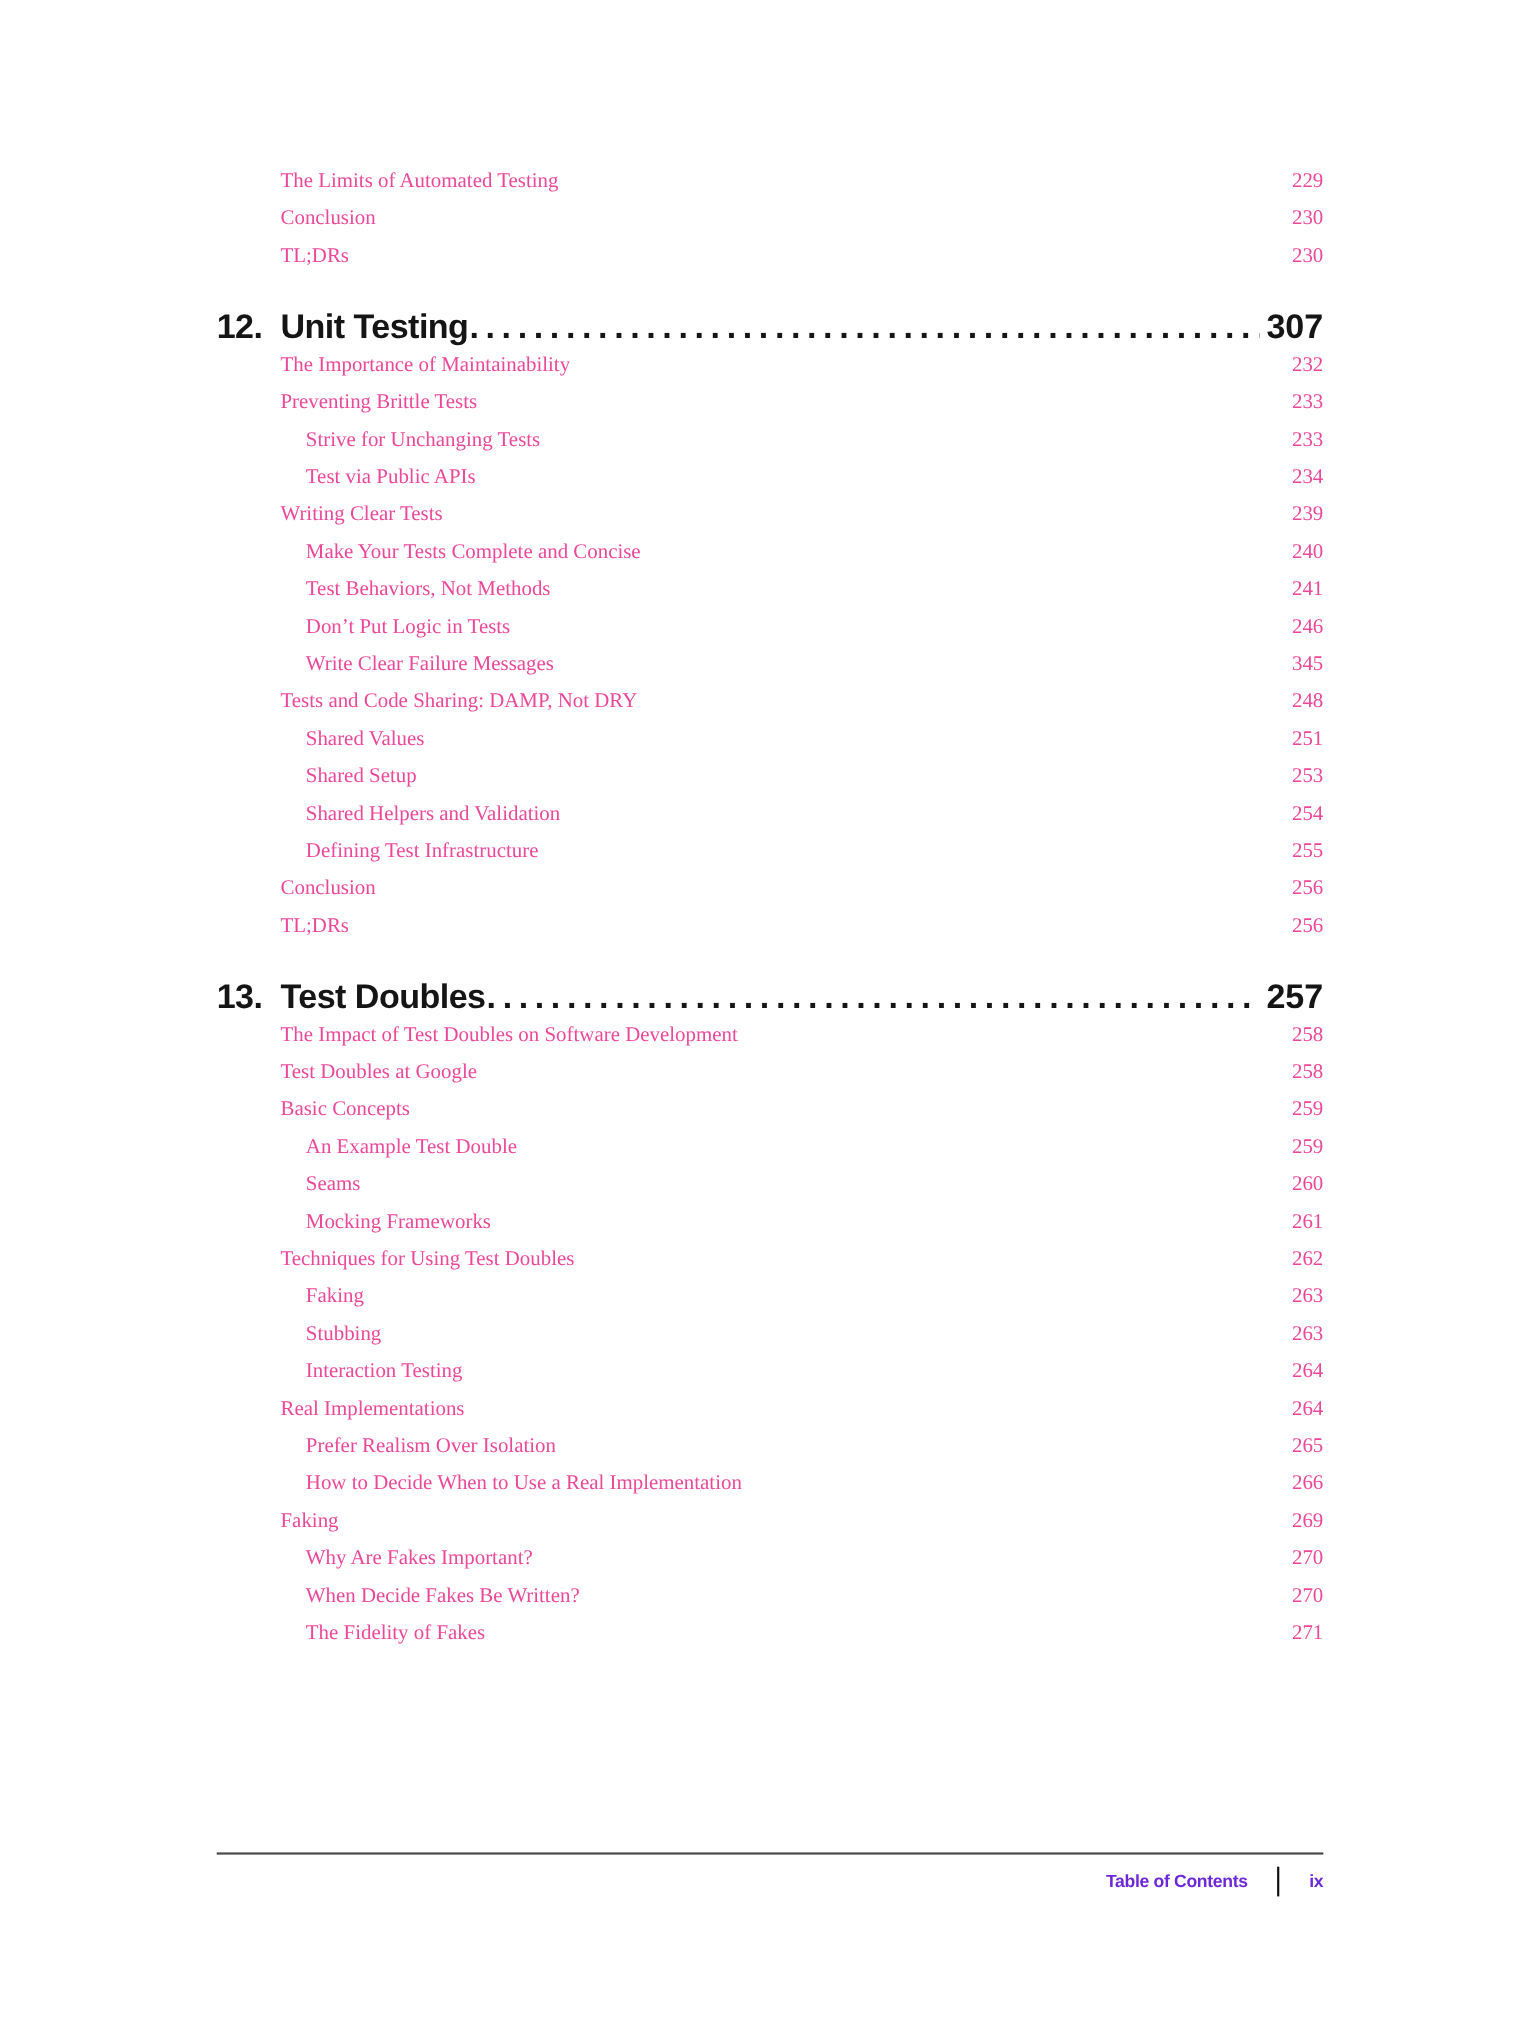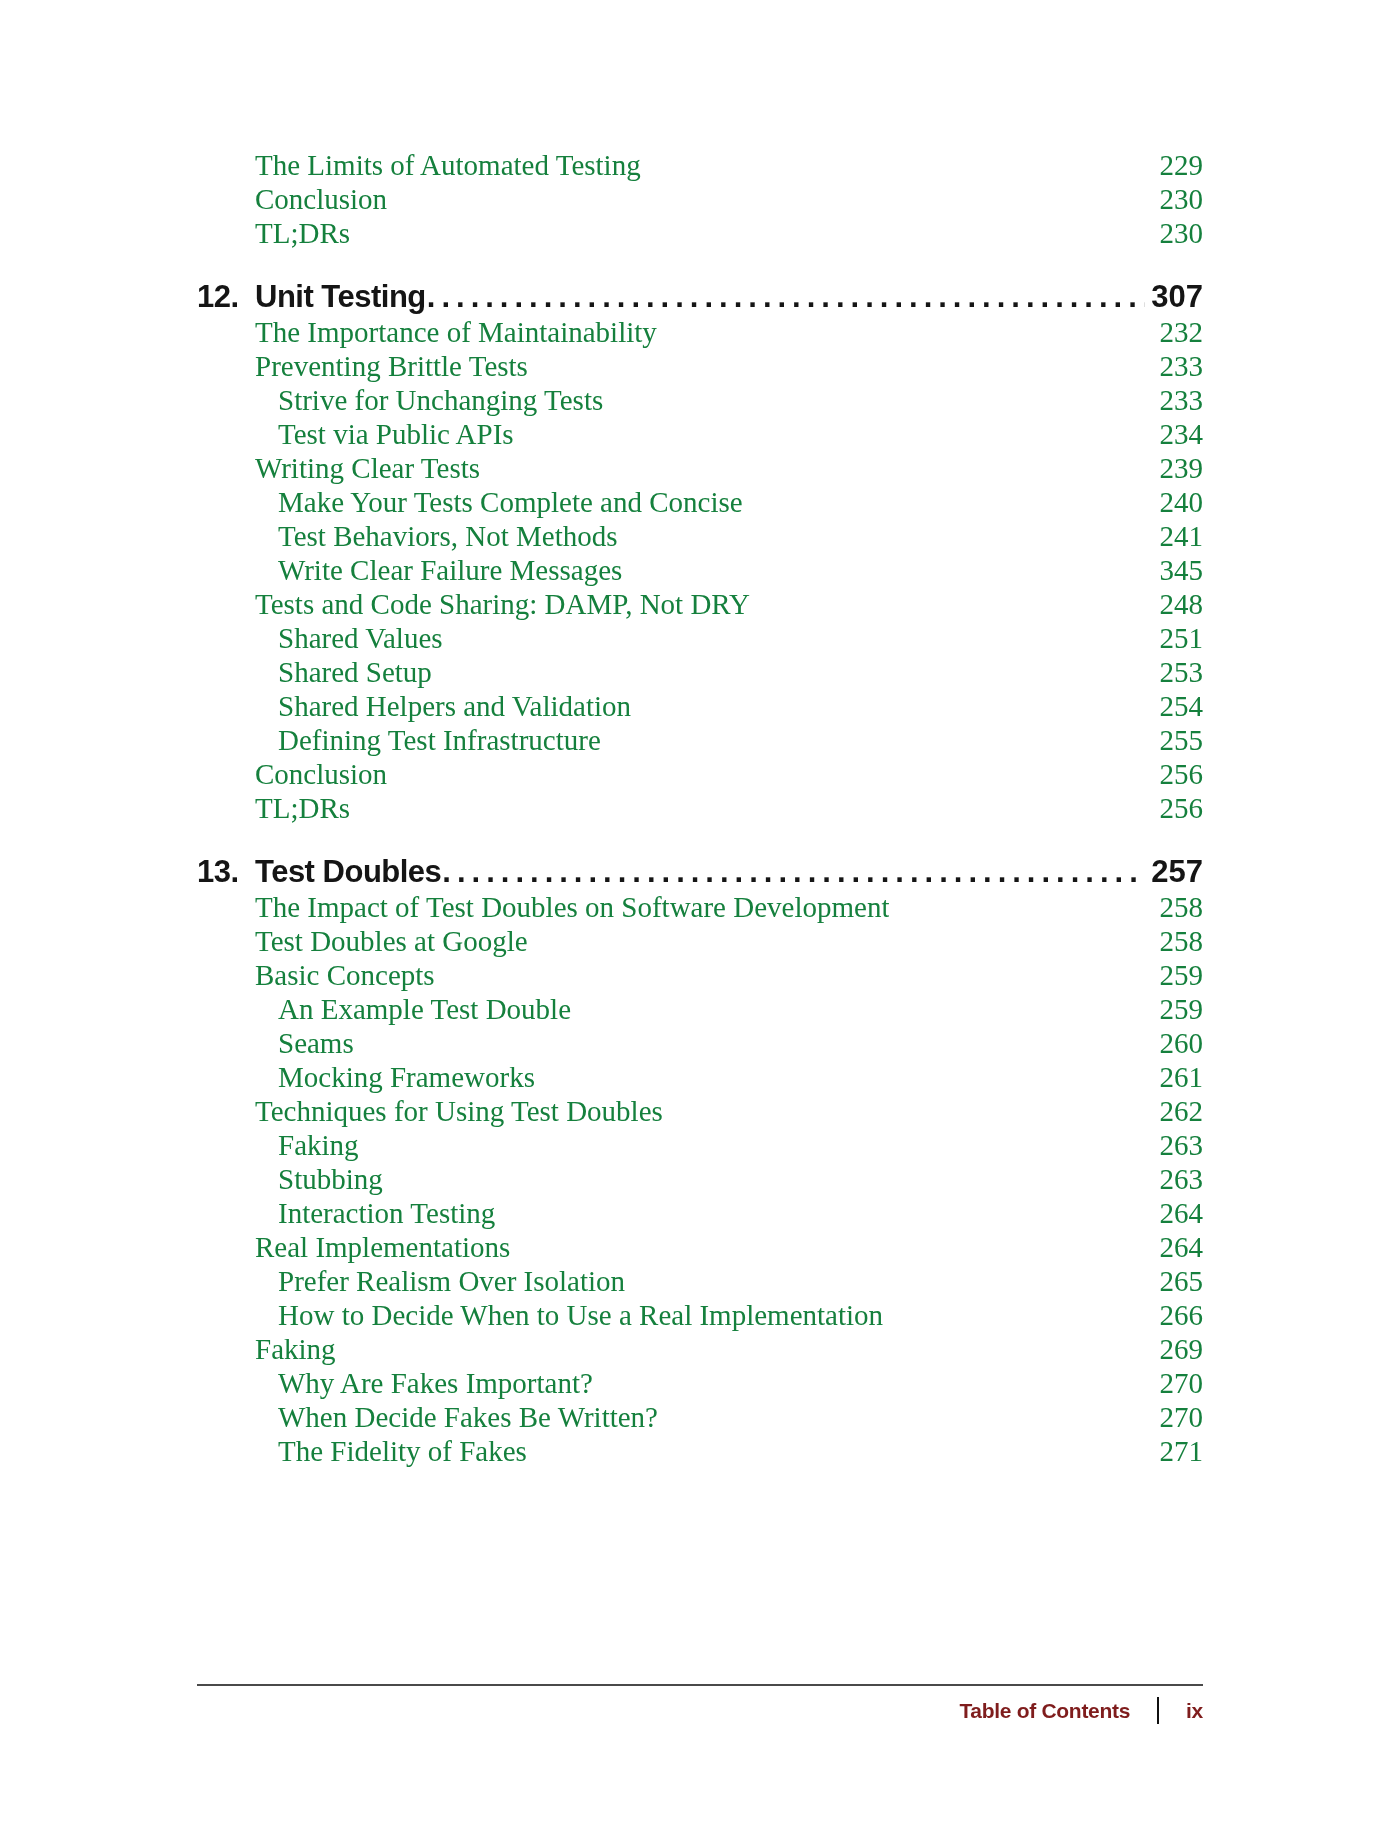--- a/index.html
+++ b/index.html
@@ -15,22 +15,22 @@
     position: absolute;
     left: 197px;
     top: 148px;
     width: 1006px;
   }
   
   .row {
     display: flex;
     height: 34px;
     line-height: 34px;
-    font-size: 29px;
-    color: #15803d;
+    font-size: 19px;
+    color: #ec4899;
     white-space: nowrap;
   }
   .row .title { flex: 0 1 auto; overflow: hidden; }
   .row .title.l1 { padding-left: 58px; }
   .row .title.l2 { padding-left: 81px; }
   .row .fill { flex: 1 1 auto; }
   .row .pg { flex: 0 0 auto; text-align: right; }
   
   .chapter-row {
     display: flex;
@@ -66,23 +66,23 @@
   .footer {
     position: absolute;
     left: 197px;
     top: 1697px;
     width: 1006px;
     display: flex;
     justify-content: flex-end;
     align-items: center;
     font-family: "Liberation Sans", sans-serif;
     font-weight: bold;
-    font-size: 21px;
+    font-size: 16px;
     letter-spacing: -0.3px;
-    color: #7f1d1d;
+    color: #6d28d9;
   }
   .footer .sep {
     display: inline-block;
     width: 2px;
     height: 27px;
     background: #101010;
     margin: 0 27px;
   }
 </style>
 </head>
@@ -141,20 +141,25 @@
         <span class="title l2">Make Your Tests Complete and Concise</span>
         <span class="fill"></span>
         <span class="pg">240</span>
       </div>
       <div class="row">
         <span class="title l2">Test Behaviors, Not Methods</span>
         <span class="fill"></span>
         <span class="pg">241</span>
       </div>
       <div class="row">
+        <span class="title l2">Don’t Put Logic in Tests</span>
+        <span class="fill"></span>
+        <span class="pg">246</span>
+      </div>
+      <div class="row">
         <span class="title l2">Write Clear Failure Messages</span>
         <span class="fill"></span>
         <span class="pg">345</span>
       </div>
       <div class="row">
         <span class="title l1">Tests and Code Sharing: DAMP, Not DRY</span>
         <span class="fill"></span>
         <span class="pg">248</span>
       </div>
       <div class="row">

